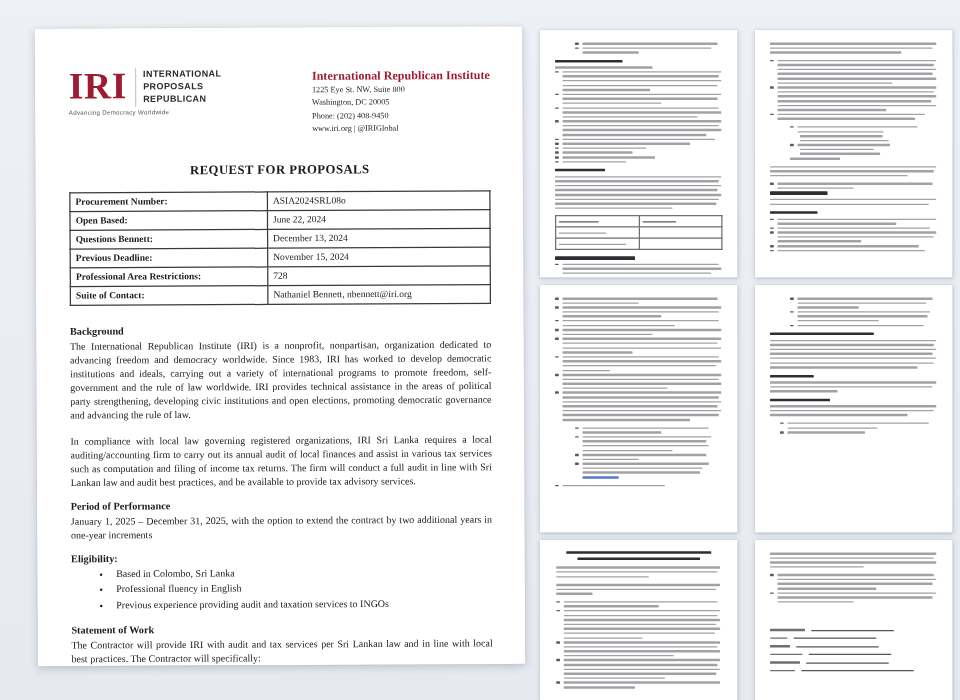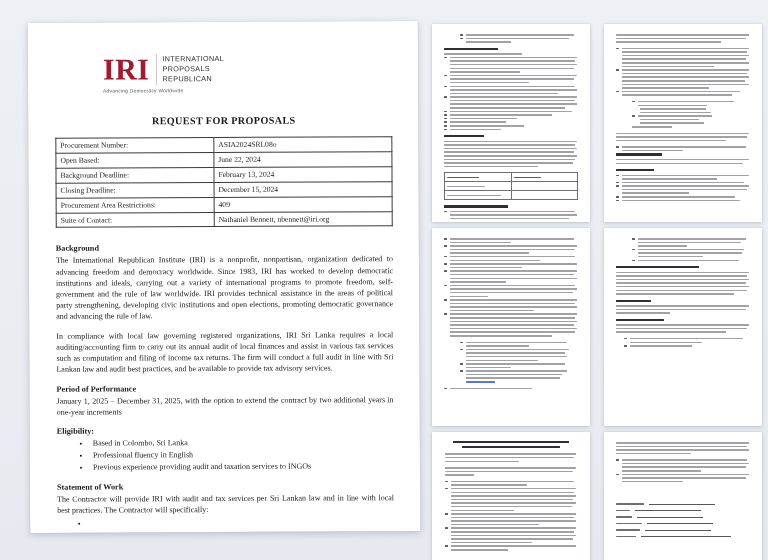--- a/index.html
+++ b/index.html
@@ -44,21 +44,20 @@
   .letterhead {
     display: flex;
     align-items: flex-start;
     justify-content: space-between;
     margin-bottom: 22px;
   }
   .logo-block {
     display: flex;
     flex-direction: column;
     padding-top: 2px;
-    margin-left: 48px;
   }
   .logo-row {
     display: flex;
     align-items: center;
   }
   .logo-mark {
     font-family: "Liberation Serif", serif;
     font-size: 30px;
     font-weight: bold;
     color: #9e1b32;
@@ -68,21 +67,21 @@
   }
   .logo-words {
     display: flex;
     flex-direction: column;
     border-left: 1px solid #c9c9c9;
     padding-left: 6px;
   }
   .logo-words span {
     font-family: "Liberation Sans", sans-serif;
     font-size: 7.2px;
-    font-weight: normal;
+    font-weight: bold;
     letter-spacing: 0.35px;
     color: #2b2b2b;
     line-height: 1.42;
   }
   .logo-tag {
     font-family: "Liberation Sans", sans-serif;
     font-size: 4.9px;
     color: #555;
     letter-spacing: 0.25px;
     margin-top: 3px;
@@ -122,21 +121,21 @@
     margin-bottom: 16px;
   }
   table.info-table td {
     border: 1px solid #3a3a3a;
     padding: 2.1px 4px 2.4px 4px;
     font-size: 7.6px;
     line-height: 1.25;
     vertical-align: middle;
   }
   table.info-table td.k {
-    font-weight: normal;
+    font-weight: bold;
     width: 47%;
     white-space: nowrap;
   }
   table.info-table td.v { width: 53%; }
 
   
   h2.sec {
     font-size: 8.2px;
     font-weight: bold;
     margin: 0 0 2px 0;
@@ -276,45 +275,52 @@
             <div class="logo-mark">IRI</div>
             <div class="logo-words">
               <span>INTERNATIONAL</span>
               <span>PROPOSALS</span>
               <span>REPUBLICAN</span>
             </div>
           </div>
           <div class="logo-tag">Advancing Democracy Worldwide</div>
         </div>
 
+        <div class="addr-block">
+          <div class="addr-name">International Republican Institute</div>
+          <div class="addr-line">1225 Eye St. NW, Suite 800</div>
+          <div class="addr-line">Washington, DC 20005</div>
+          <div class="addr-line">Phone: (202) 408-9450</div>
+          <div class="addr-line">www.iri.org | @IRIGlobal</div>
+        </div>
       </div>
 
       <div class="doc-title">REQUEST FOR PROPOSALS</div>
 
       <table class="info-table">
         <tbody>
           <tr>
             <td class="k">Procurement Number:</td>
             <td class="v">ASIA2024SRL08o</td>
           </tr>
           <tr>
             <td class="k">Open Based:</td>
             <td class="v">June 22, 2024</td>
           </tr>
           <tr>
-            <td class="k">Background Deadline:</td>
-            <td class="v">February 13, 2024</td>
+            <td class="k">Questions Bennett:</td>
+            <td class="v">December 13, 2024</td>
           </tr>
           <tr>
-            <td class="k">Closing Deadline:</td>
-            <td class="v">December 15, 2024</td>
+            <td class="k">Previous Deadline:</td>
+            <td class="v">November 15, 2024</td>
           </tr>
           <tr>
-            <td class="k">Procurement Area Restrictions:</td>
-            <td class="v">409</td>
+            <td class="k">Professional Area Restrictions:</td>
+            <td class="v">728</td>
           </tr>
           <tr>
             <td class="k">Suite of Contact:</td>
             <td class="v">Nathaniel Bennett, nbennett@iri.org</td>
           </tr>
         </tbody>
       </table>
 
       <h2 class="sec">Background</h2>
       <p class="body">The International Republican Institute (IRI) is a nonprofit, nonpartisan, organization dedicated to advancing freedom and democracy worldwide. Since 1983, IRI has worked to develop democratic institutions and ideals, carrying out a variety of international programs to promote freedom, self-government and the rule of law worldwide. IRI provides technical assistance in the areas of political party strengthening, developing civic institutions and open elections, promoting democratic governance and advancing the rule of law.</p>

